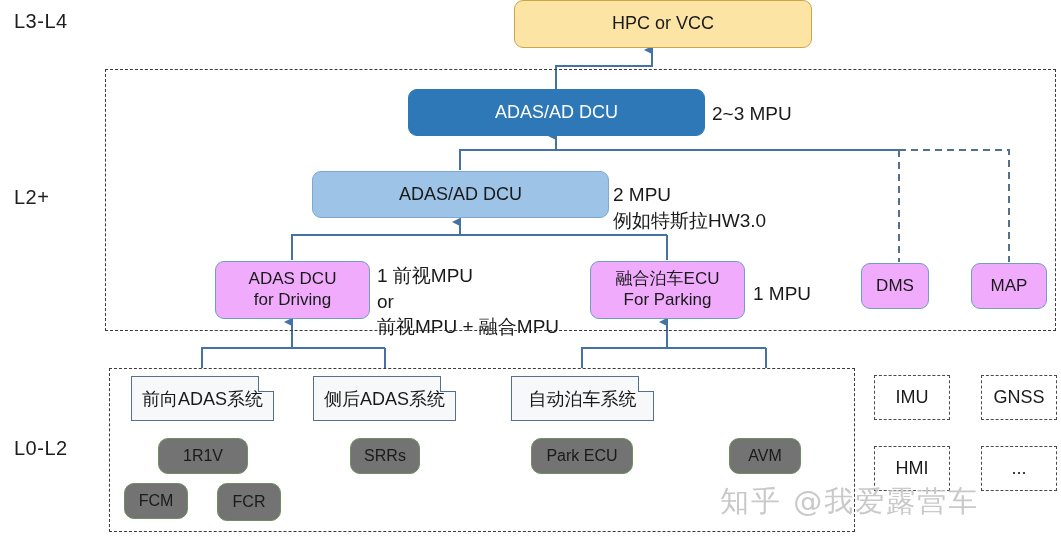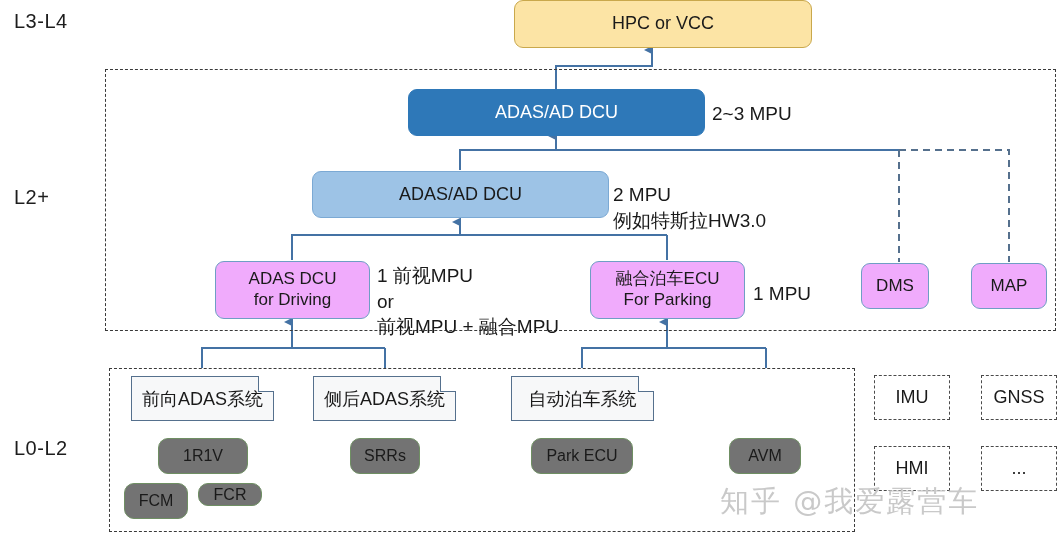--- a/index.html
+++ b/index.html
@@ -234,21 +234,21 @@
     <span class="fold"></span>
   </div>
   <div class="note" style="left:511px; top:376px; width:143px; height:45px;">
     <span>自动泊车系统</span>
     <span class="fold-cover"></span>
     <span class="fold"></span>
   </div>
 
   <div class="node sensor" style="left:158px; top:438px; width:90px; height:36px;">1R1V</div>
   <div class="node sensor" style="left:124px; top:483px; width:64px; height:36px;">FCM</div>
-  <div class="node sensor" style="left:198px; top:483px; width:64px; height:23px;">FCR</div>
+  <div class="node sensor" style="left:217px; top:483px; width:64px; height:38px;">FCR</div>
 
   <div class="node sensor" style="left:350px; top:438px; width:70px; height:36px;">SRRs</div>
 
   <div class="node sensor" style="left:531px; top:438px; width:102px; height:36px;">Park ECU</div>
 
   <div class="node sensor" style="left:729px; top:438px; width:72px; height:36px;">AVM</div>
 
   <div class="aux" style="left:981px; top:375px; width:76px; height:45px;">GNSS</div>
   <div class="aux" style="left:874px; top:375px; width:76px; height:45px;">IMU</div>
   <div class="aux" style="left:874px; top:446px; width:76px; height:45px;">HMI</div>

